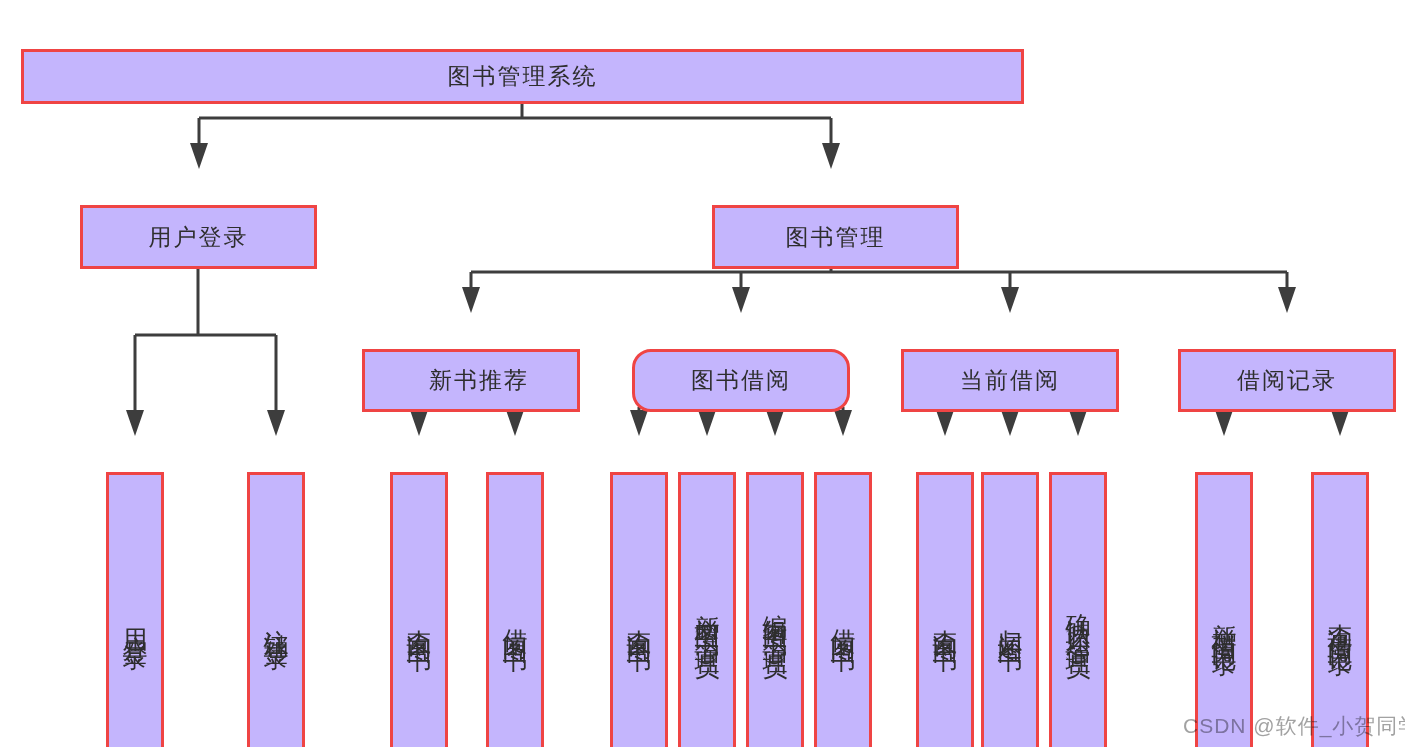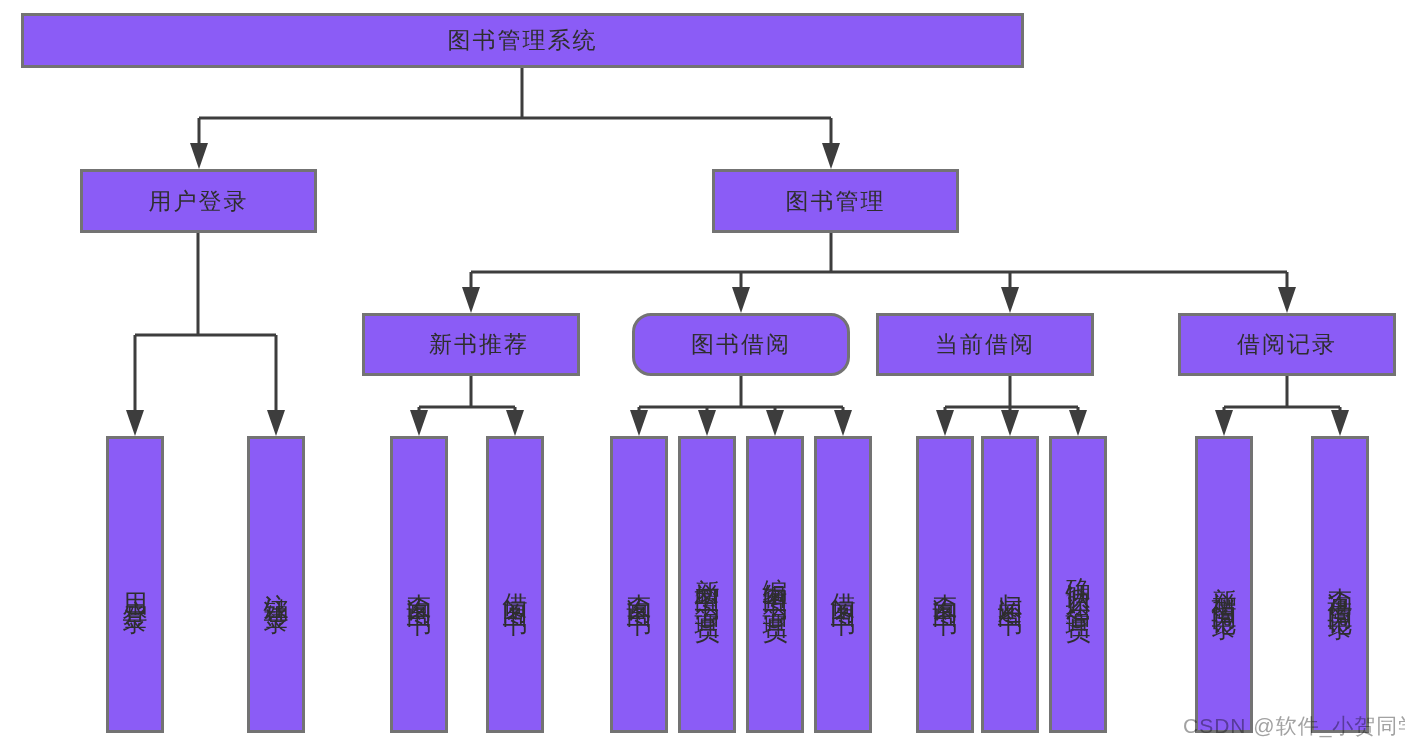--- a/index.html
+++ b/index.html
@@ -2,39 +2,39 @@
 <html><head>
 <meta charset="utf-8">
 <style>
   html,body { margin:0; padding:0; background:#ffffff; }
   .canvas {
     position:relative; width:1405px; height:747px; background:#ffffff;
     font-family:"Liberation Sans", sans-serif; overflow:hidden; color:#2e2e2e;
   }
   .wires { position:absolute; left:0; top:0; width:1405px; height:747px; pointer-events:none; }
   .box {
-    position:absolute; box-sizing:border-box; background:#8b5cf6;
-    border:3px solid #737373; display:flex; align-items:center; justify-content:center;
+    position:absolute; box-sizing:border-box; background:#c4b5fd;
+    border:3px solid #ef4444; display:flex; align-items:center; justify-content:center;margin-top:36px;
   }
   .hlabel { font-size:23px; letter-spacing:2px; white-space:nowrap; }
   .vlabel {
     writing-mode:vertical-rl; text-orientation:mixed;
     font-size:25px; letter-spacing:6px; line-height:1; white-space:nowrap;
   }
   
   .root      { left:21px;   top:13px;  width:1003px; height:55px; }
   
   .lvl2      { top:169px; height:64px; }
   .login-grp { left:80px;  width:237px; }
   .mgmt-grp  { left:712px; width:247px; }
   
   .lvl3      { top:313px; height:63px; width:218px; }
   .newbook   { left:362px;padding-left:16px; }
   .borrow    { left:632px;border-radius:19px; }
-  .current   { left:876px; }
+  .current   { left:901px; }
   .records   { left:1178px; }
   
   .leaf { top:436px; height:297px; width:58px; }
   .b1  { left:106px; }  .b2  { left:247px; }
   .b3  { left:390px; }  .b4  { left:486px; }
   .b5  { left:610px; }  .b6  { left:678px; }
   .b7  { left:746px; }  .b8  { left:814px; }
   .b9  { left:916px; }  .b10 { left:981px; }
   .b11 { left:1049px; } .b12 { left:1195px; }
   .b13 { left:1311px; }

